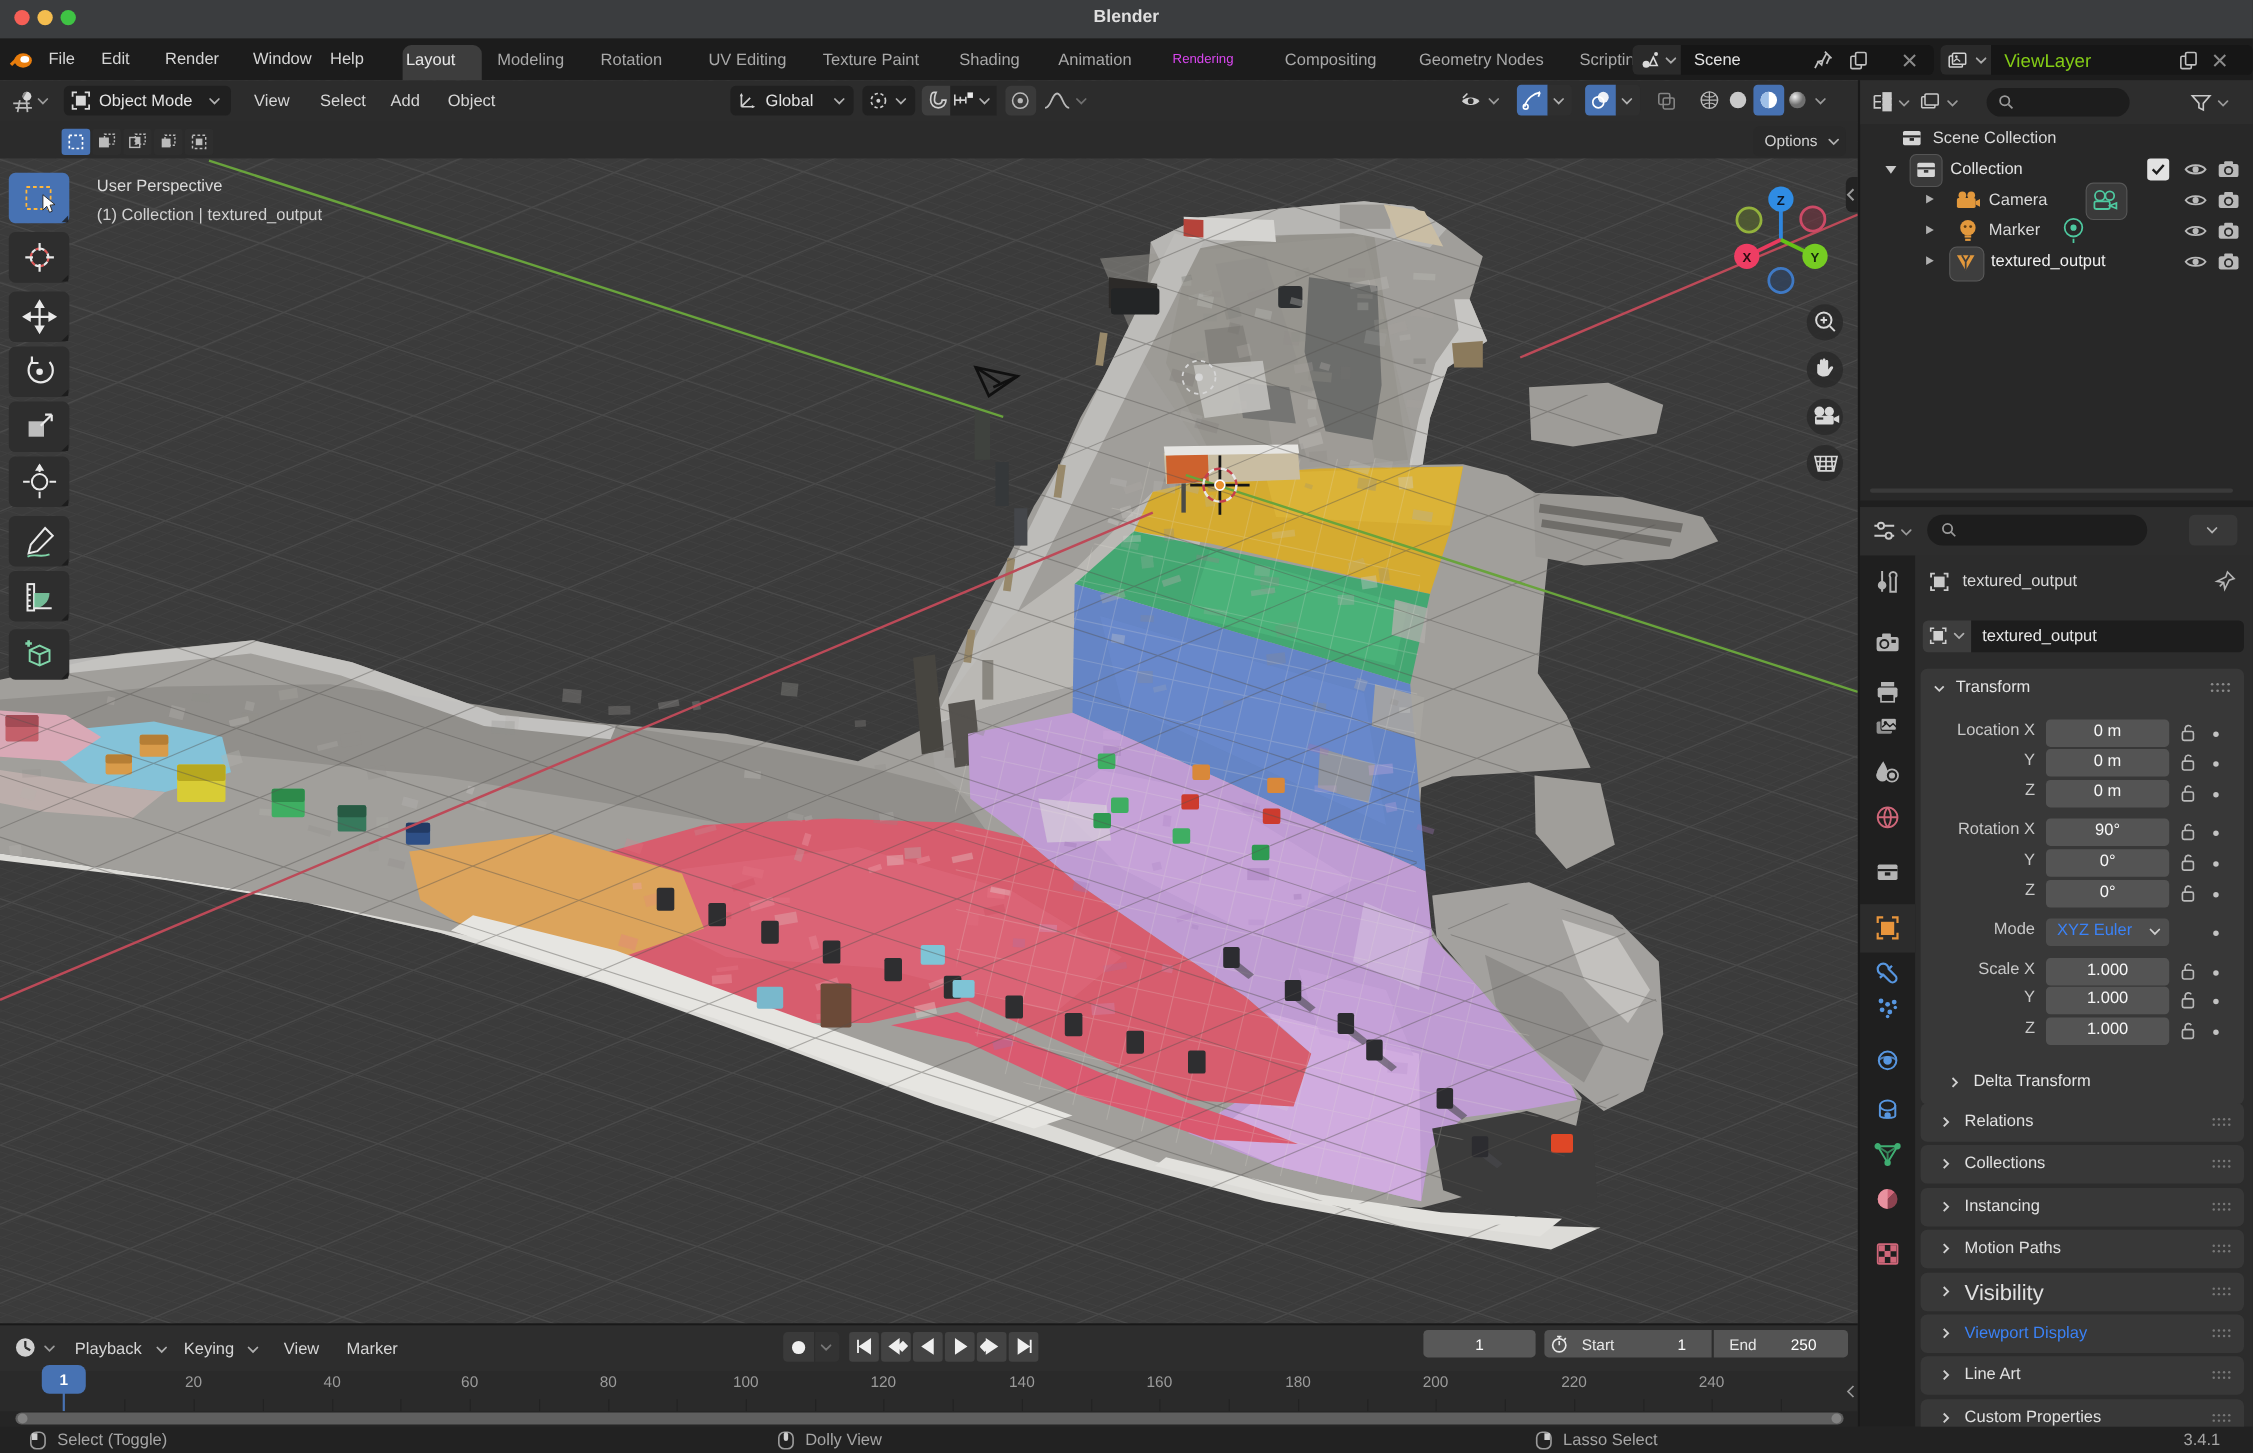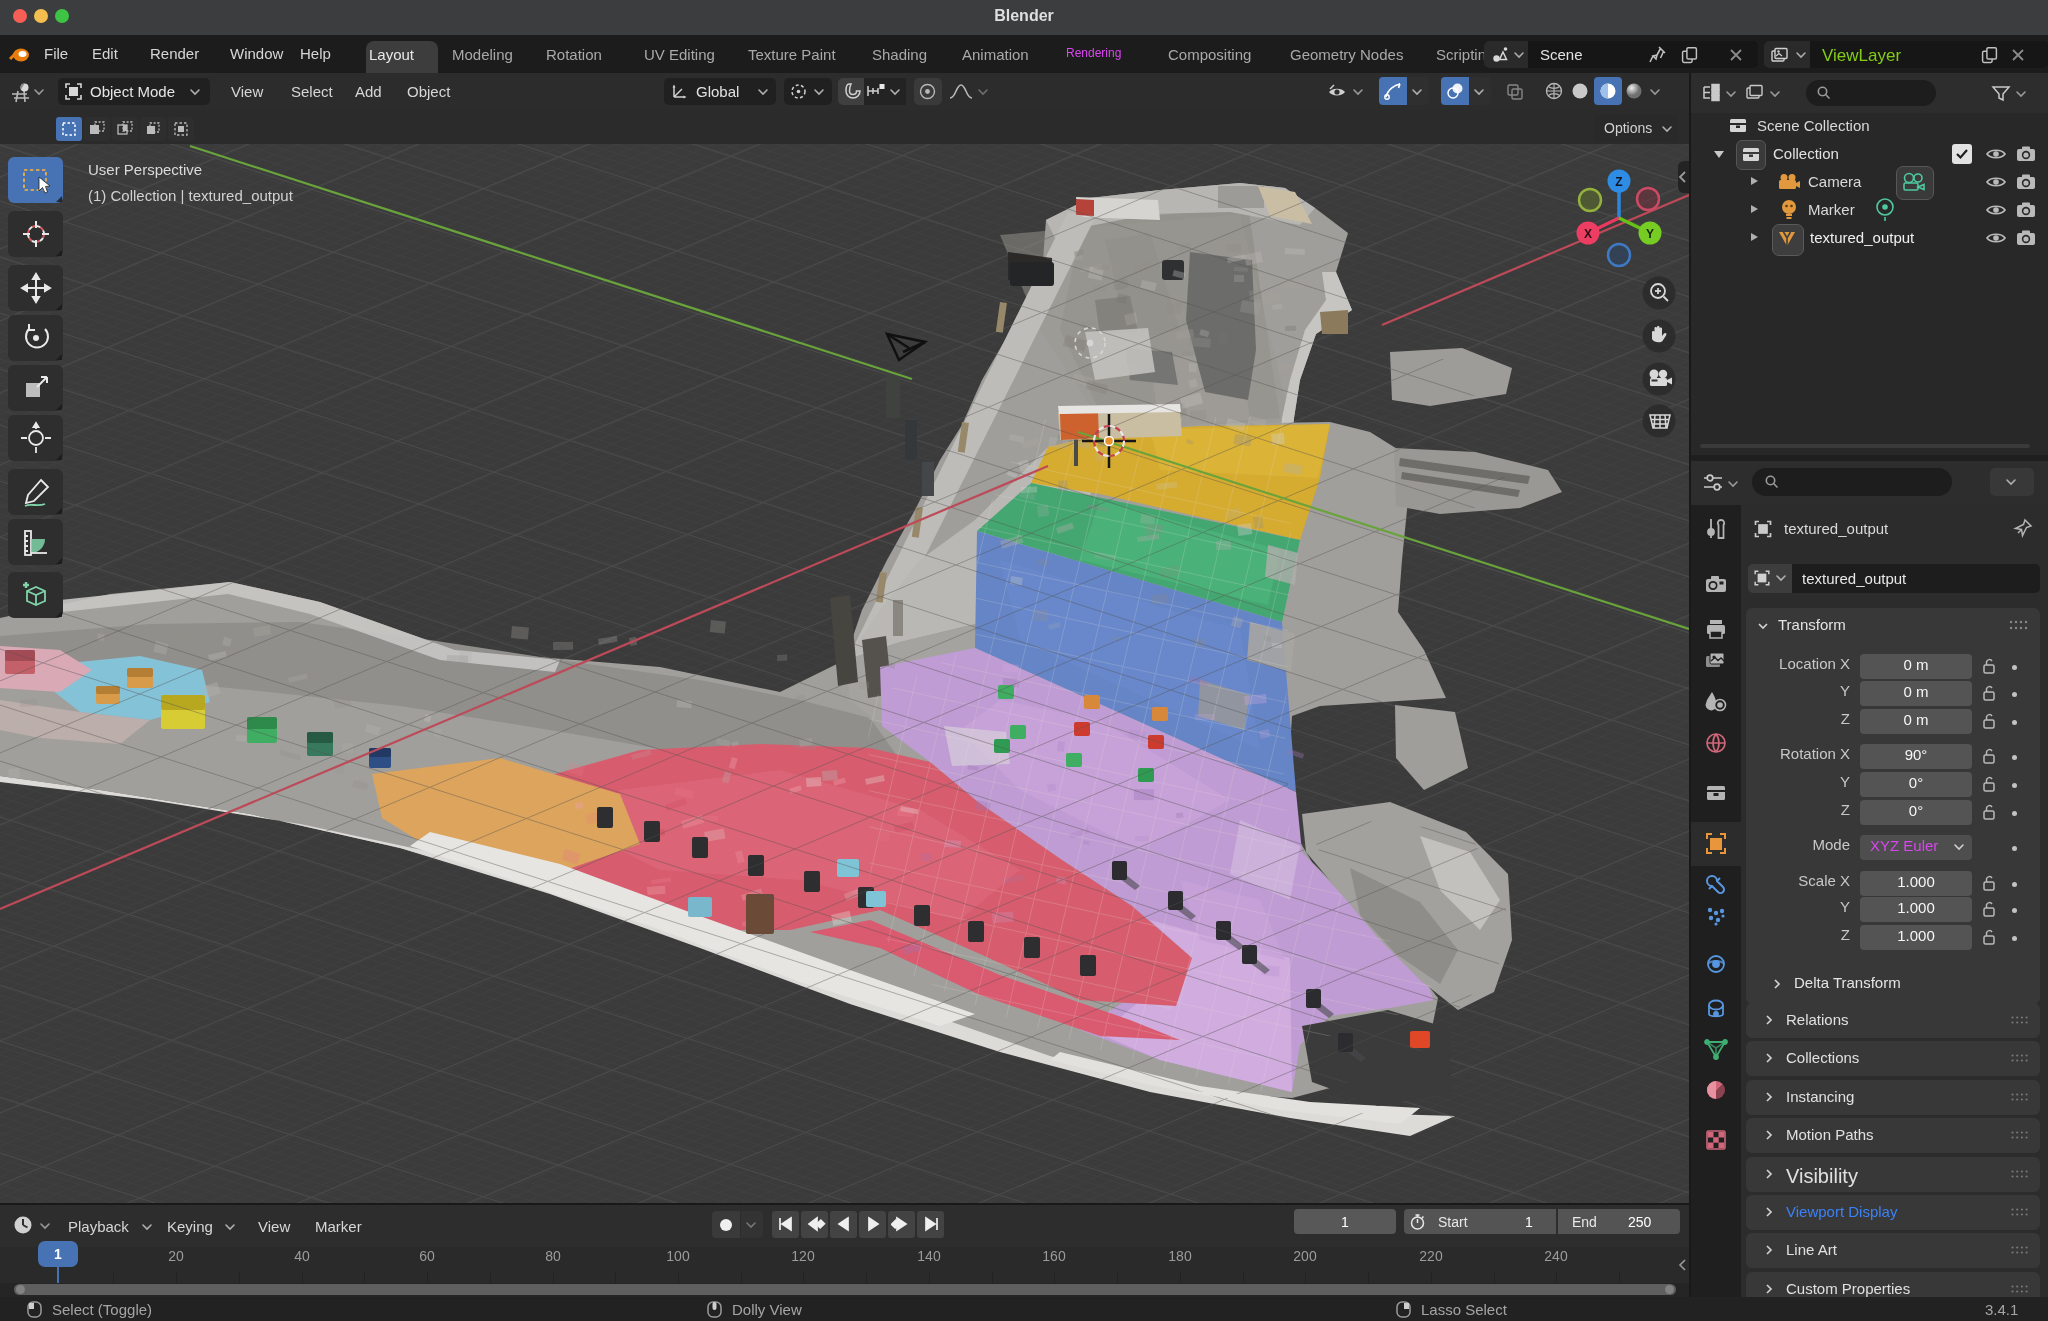--- a/index.html
+++ b/index.html
@@ -2056,21 +2056,21 @@
 <div class="t" style="left:1860px;top:802px;width:112px;text-align:center;font-size:15px;color:#f6f6f6">0°</div>
 <svg class="abs" style="left:1980px;top:802px" width="18" height="20" viewBox="0 0 18 20">
     <g stroke="#b9b9b9" stroke-width="1.5" fill="none">
       <rect x="4" y="9" width="10" height="8" rx="1.5"></rect>
       <path d="M6.5 9 L6.5 6 A3 3 0 0 1 12 5"></path>
     </g>
   </svg>
 <div class="abs" style="left:2012px;top:811px;width:5px;height:5px;border-radius:3px;background:#c2c2c2"></div>
 <div class="t" style="left:1700px;top:836px;width:150px;text-align:right;font-size:15px;color:#c8c8c8">Mode</div>
 <div class="abs" style="left:1860px;top:835px;width:112px;height:25px;background:#4e4e4e;border-radius:4px"></div>
-<div class="t" style="left:1870px;top:837px;font-size:15px;color:#d946ef">XYZ Euler</div>
+<div class="t" style="left:1870px;top:837px;font-size:15px;color:#3b82f6">XYZ Euler</div>
 <svg width="14" height="14" style="position:absolute;left:1952px;top:840px" viewBox="0 0 14 14">
     <path d="M3 5 L7 9 L11 5" stroke="#d0d0d0" stroke-width="1.6" fill="none" stroke-linecap="round"></path>
   </svg>
 <div class="abs" style="left:2012px;top:846px;width:5px;height:5px;border-radius:3px;background:#c2c2c2"></div>
 <div class="t" style="left:1700px;top:872px;width:150px;text-align:right;font-size:15px;color:#c8c8c8">Scale X</div>
 <div class="abs" style="left:1860px;top:871px;width:112px;height:25px;background:#545454;border-radius:4px"></div>
 <div class="t" style="left:1860px;top:873px;width:112px;text-align:center;font-size:15px;color:#f6f6f6">1.000</div>
 <svg class="abs" style="left:1980px;top:873px" width="18" height="20" viewBox="0 0 18 20">
     <g stroke="#b9b9b9" stroke-width="1.5" fill="none">
       <rect x="4" y="9" width="10" height="8" rx="1.5"></rect>

